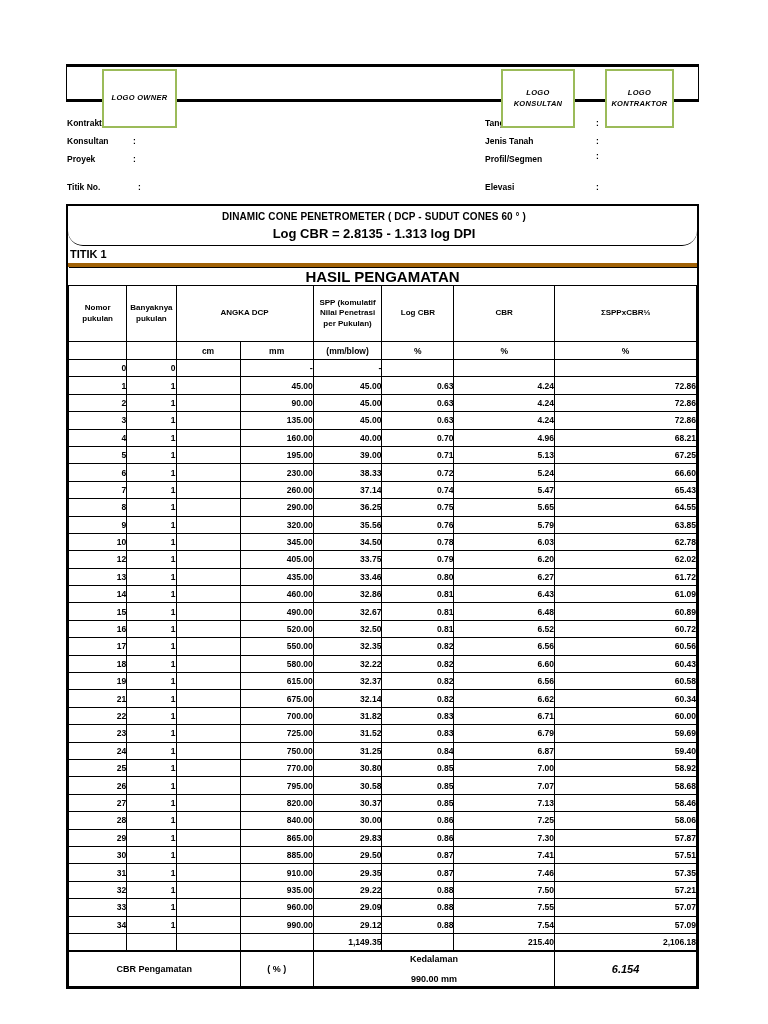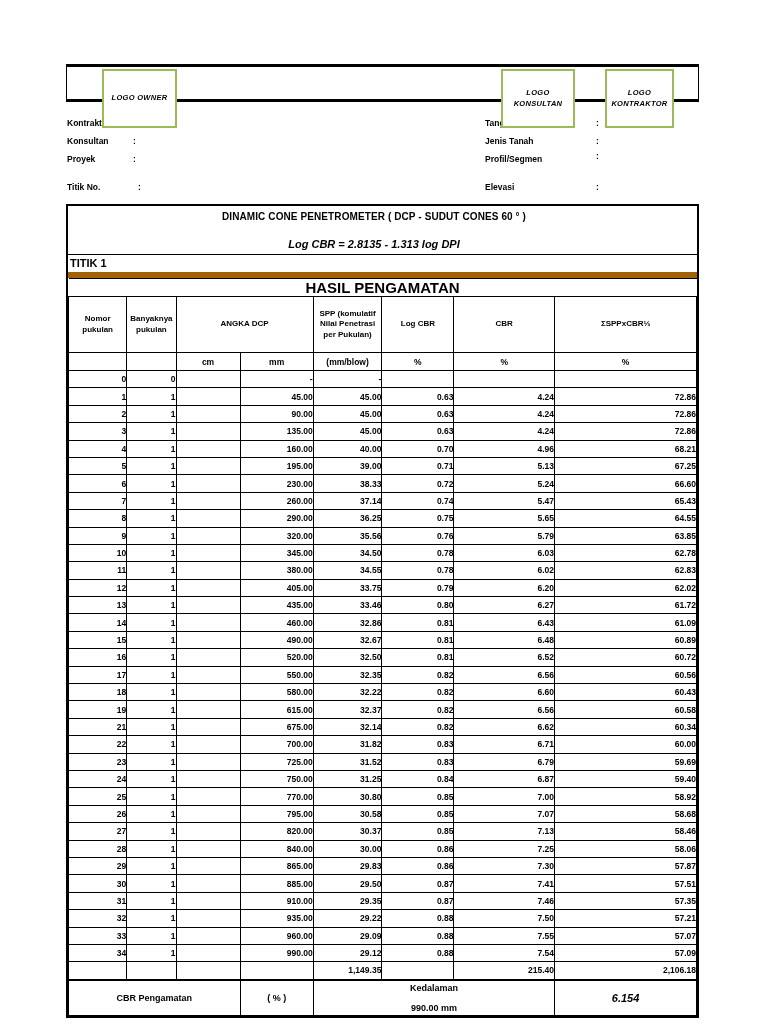--- a/index.html
+++ b/index.html
@@ -66,37 +66,37 @@
     top: 204px;
     width: 633px;
     border: 2px solid #000;
     box-sizing: border-box;
     background: #fff;
   }
   #title-band {
     border-bottom: 1px solid #000;
     padding: 5px 17px 4px 0;
     text-align: center;
+    border-radius: 15px;
   }
   #title-main {
     font-size: 10px;
     font-weight: bold;
     letter-spacing: 0.1px;
   }
   #title-sub {
-    font-size: 11px;
+    font-size: 13px;
     font-weight: bold;
-    margin-top: 16px;
-    font-style: italic;
+    margin-top: 4px;
   }
   #titik-band {
     font-size: 11px;
     font-weight: bold;
     padding: 2px 0 3px 2px;
-    border-bottom: 6px solid #a16207;
+    border-bottom: 4px solid #a16207;
   }
   table.dcp {
     border-collapse: collapse;
     width: 100%;
     table-layout: fixed;
     font-size: 8px;
   }
   table.dcp td, table.dcp th {
     border: 1px solid #000;
     padding: 0;
@@ -358,30 +358,20 @@
           <td class="num">10</td>
           <td class="num">1</td>
           <td class="num"></td>
           <td class="num">345.00</td>
           <td class="num">34.50</td>
           <td class="num">0.78</td>
           <td class="num">6.03</td>
           <td class="num">62.78</td>
         </tr>
         <tr>
-          <td class="num">11</td>
-          <td class="num">1</td>
-          <td class="num"></td>
-          <td class="num">380.00</td>
-          <td class="num">34.55</td>
-          <td class="num">0.78</td>
-          <td class="num">6.02</td>
-          <td class="num">62.83</td>
-        </tr>
-        <tr>
           <td class="num">12</td>
           <td class="num">1</td>
           <td class="num"></td>
           <td class="num">405.00</td>
           <td class="num">33.75</td>
           <td class="num">0.79</td>
           <td class="num">6.20</td>
           <td class="num">62.02</td>
         </tr>
         <tr>

